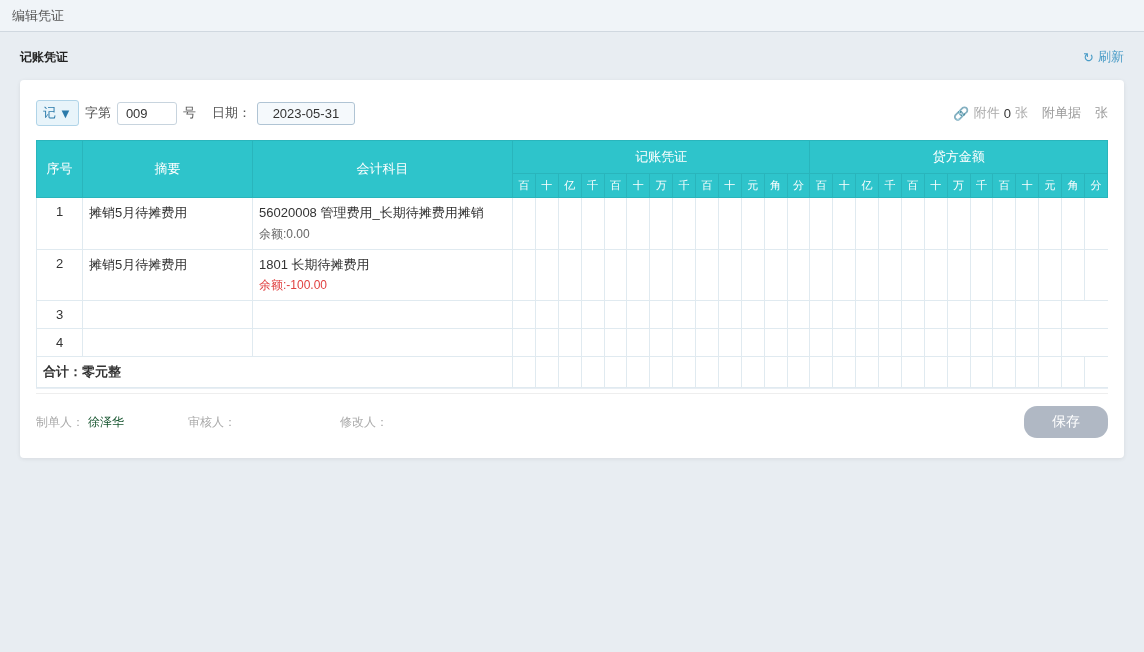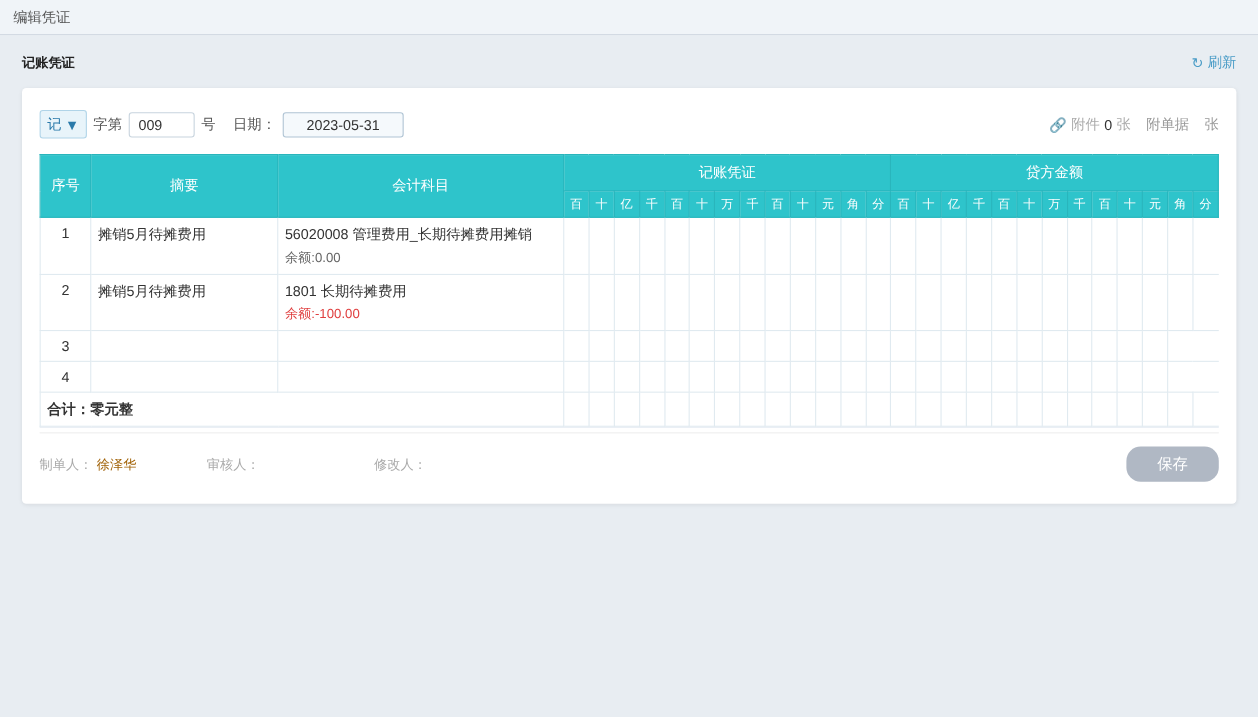--- a/index.html
+++ b/index.html
@@ -86,21 +86,21 @@
       width: 60px;
       text-align: left;
     }
 
     .meta-input-date {
       border: 1px solid #b0c4d4;
       border-radius: 3px;
       padding: 3px 10px;
       font-size: 13px;
       color: #333;
-      width: 110px;
+      width: 98px;
       text-align: center;
       background: #f5f9fc;
     }
 
     .meta-dropdown {
       background: #e8f4fa;
       border: 1px solid #b0d4e8;
       border-radius: 3px;
       padding: 3px 6px;
       font-size: 13px;
@@ -207,21 +207,21 @@
       margin-top: 4px;
     }
 
     .footer-field {
       display: flex;
       gap: 4px;
       justify-content: flex-end;
     }
 
     .footer-field span:first-child { color: #aaa; }
-    .footer-field span:last-child { color: #a16207; min-width: 60px; }
+    .footer-field span:last-child { color: #14532d; min-width: 60px; }
 
     .save-btn {
       margin-left: auto;
       background: #b0b8c4;
       color: #fff;
       border: none;
       border-radius: 13px;
       padding: 7px 28px;
       font-size: 14px;
       cursor: not-allowed;

